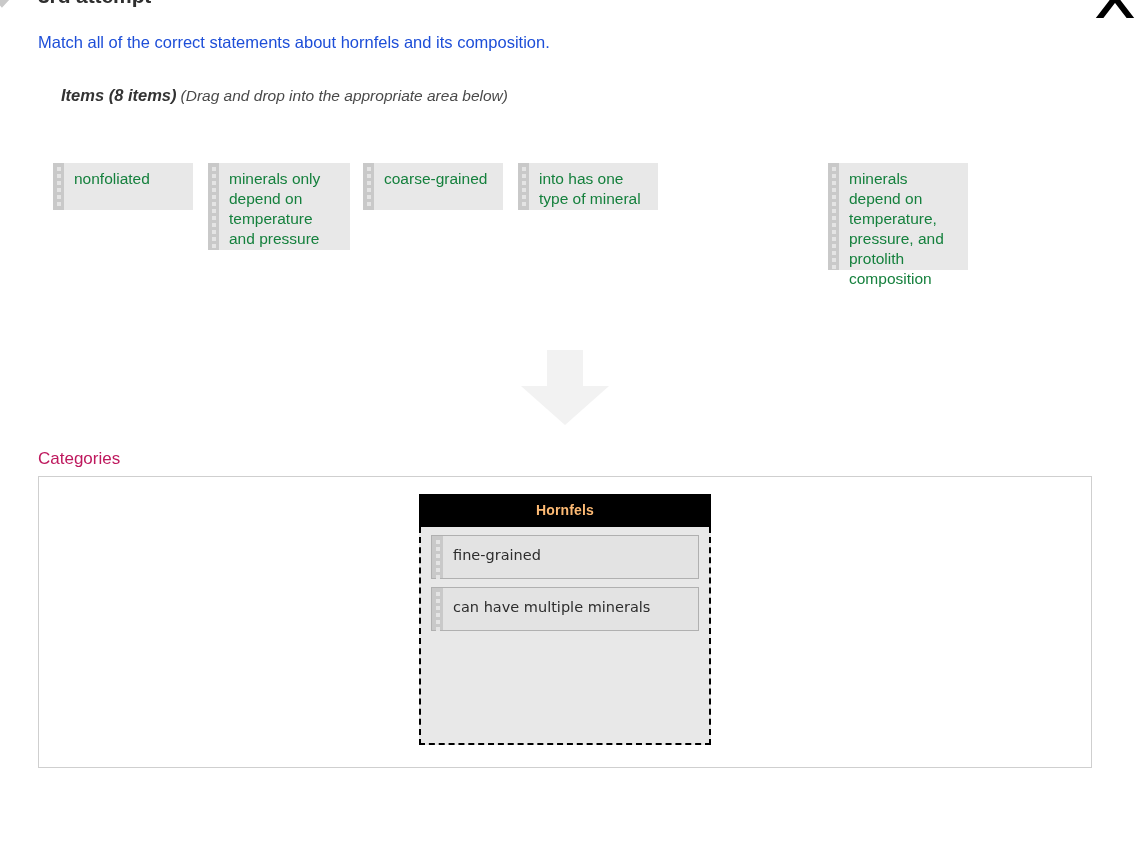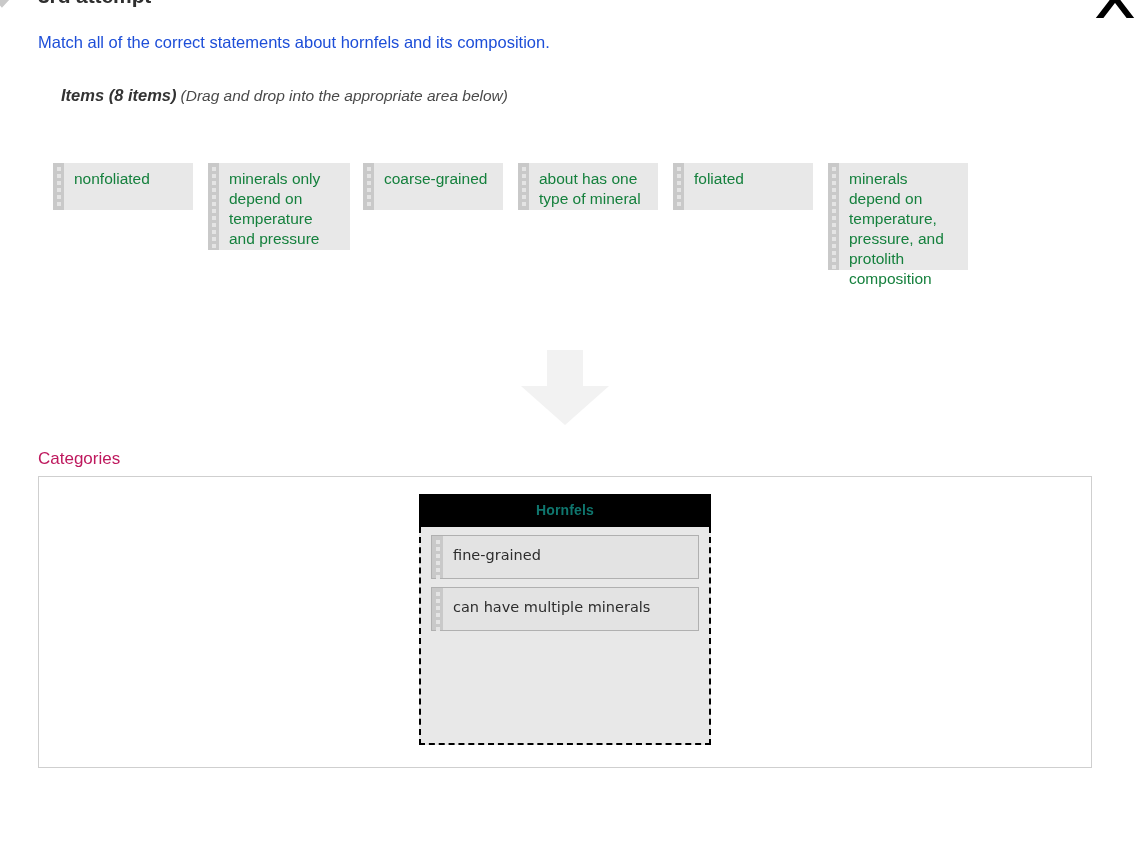--- a/index.html
+++ b/index.html
@@ -161,21 +161,21 @@
   }
 
   .category {
     position: absolute;
     left: 380px;
     top: 17px;
     width: 292px;
   }
   .category-header {
     background: #000000;
-    color: #0f766e;
+    color: #fdba74;
     font-size: 14px;
     font-weight: bold;
     text-align: center;
     padding: 8px 0 9px 0;
     letter-spacing: 0.15px;
   }
   .category-dropzone {
     border: 2px dashed #000000;
     border-top: none;
     background: #e8e8e8;
@@ -276,34 +276,23 @@
 
   <div class="tray-item" id="tray-3">
     <span class="drag-handle">
       <i></i>
         <i></i>
         <i></i>
         <i></i>
         <i></i>
         <i></i>
     </span>
-    <span class="item-text">about has one type of mineral</span>
-  </div>
-
-  <div class="tray-item" id="tray-4">
-    <span class="drag-handle">
-      <i></i>
-        <i></i>
-        <i></i>
-        <i></i>
-        <i></i>
-        <i></i>
-    </span>
-    <span class="item-text">foliated</span>
-  </div>
+    <span class="item-text">into has one type of mineral</span>
+  </div>
+
 
   <div class="tray-item" id="tray-5">
     <span class="drag-handle">
       <i></i>
         <i></i>
         <i></i>
         <i></i>
         <i></i>
         <i></i>
         <i></i>

